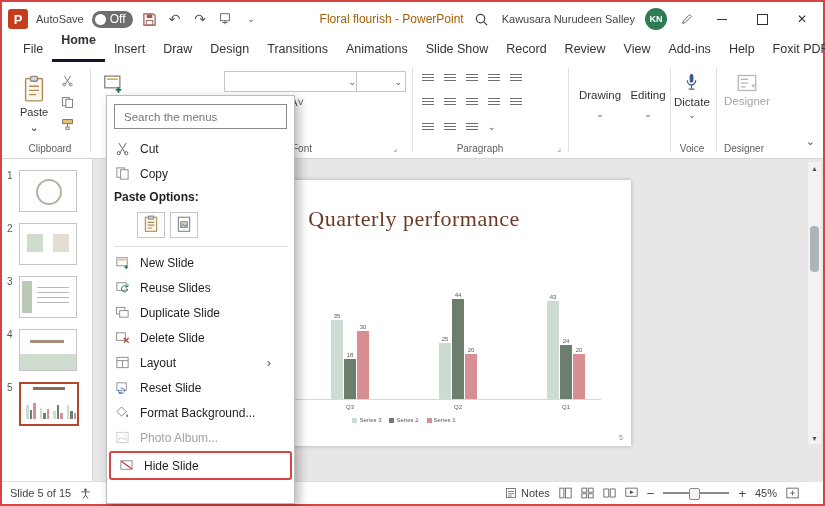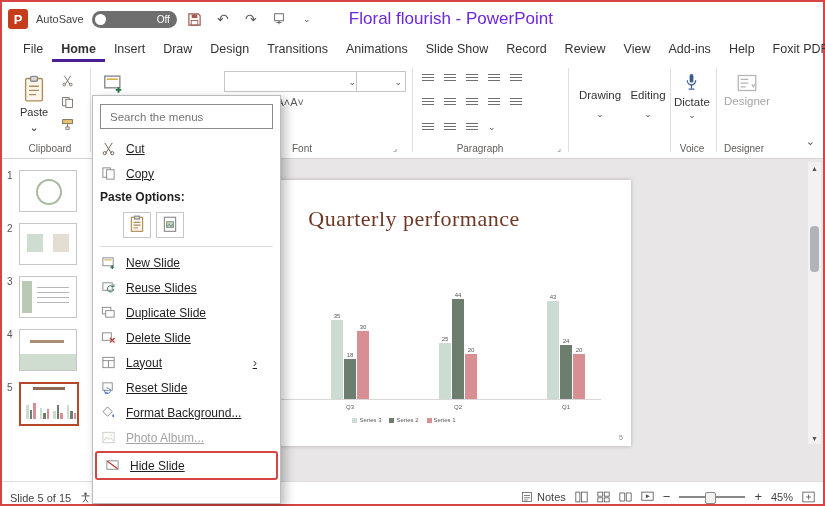--- a/index.html
+++ b/index.html
@@ -7,36 +7,36 @@
        font-family:"Liberation Sans",sans-serif;font-size:12px;color:#262626;background:#fff;}
   .window{position:absolute;inset:0;background:#fff;border:2px solid #d64541;}
 
   
   .titlebar{height:34px;display:flex;align-items:center;padding:0 6px;gap:8px;background:#fff;}
   .ppt-logo{width:20px;height:20px;background:#c43e1c;color:#fff;font-weight:bold;font-size:13px;
             display:flex;align-items:center;justify-content:center;border-radius:3px;flex:0 0 auto;}
   .as-label{font-size:11px;color:#444;}
   .as-pill{display:flex;align-items:center;gap:4px;background:#6e6e6e;border-radius:9px;height:17px;padding:0 7px 0 3px;}
   .as-knob{width:11px;height:11px;background:#fff;border-radius:50%;}
-  .as-state{color:#fff;font-size:10px;margin-left:47px;}
+  .as-state{color:#fff;font-size:12px;}
   .qat{width:20px;height:20px;display:flex;align-items:center;justify-content:center;color:#5a5a5a;font-size:14px;}
-  .tb-title{font-size:17px;color:#6d28d9;margin-left:24px;white-space:nowrap;}
+  .tb-title{font-size:12px;color:#a16207;margin-left:52px;white-space:nowrap;}
   .tb-right{margin-left:auto;display:flex;align-items:center;gap:10px;}
   .user-name{font-size:11px;color:#444;white-space:nowrap;}
   .avatar{width:22px;height:22px;border-radius:50%;background:#2e7d54;color:#fff;font-size:9px;font-weight:bold;
           display:flex;align-items:center;justify-content:center;}
   .win-btn{width:30px;height:26px;display:flex;align-items:center;justify-content:center;color:#333;}
   .max-glyph{width:9px;height:9px;border:1px solid #333;}
   .min-glyph{width:10px;border-top:1px solid #333;}
 
   
   .tabsrow{height:26px;display:flex;align-items:flex-end;padding:0 4px 0 12px;}
   .rtabs{display:flex;align-items:flex-end;}
   .rtab{padding:4px 9px 6px;font-size:12.5px;color:#333;white-space:nowrap;}
-  .rtab.active{font-weight:bold;border-bottom:3px solid #4c1d95;padding-bottom:3px;}
+  .rtab.active{font-weight:bold;border-bottom:3px solid #0f172a;padding-bottom:12px;}
 
   
   .ribbon{position:relative;height:96px;border-bottom:1px solid #d6d4d3;background:#fff;}
   .grp-label{position:absolute;bottom:4px;font-size:10px;color:#605e5c;text-align:center;margin-top:45px;}
   .vsep{position:absolute;top:6px;bottom:6px;width:1px;background:#e1dfdd;}
   .paste-btn{position:absolute;left:12px;top:5px;width:40px;height:74px;display:flex;flex-direction:column;
              align-items:center;justify-content:center;gap:3px;border-radius:3px;}
   .paste-btn span{font-size:11px;color:#333;}
   .mini{position:absolute;width:18px;height:16px;display:flex;align-items:center;justify-content:center;color:#6b5c52;font-size:11px;}
   .combo{position:absolute;height:19px;border:1px solid #c8c6c4;display:flex;align-items:center;justify-content:flex-end;padding:0 3px;color:#666;font-size:9px;background:#fff;}
@@ -82,38 +82,38 @@
   .chart-legend{display:flex;justify-content:center;gap:8px;margin-top:5px;}
   .legend-item{display:flex;align-items:center;gap:2px;font-size:6px;color:#595959;}
   .legend-swatch{width:5px;height:5px;display:inline-block;}
   .slide-pagenum{position:absolute;right:8px;bottom:5px;font-size:7px;color:#8a8a8a;}
 
   .vscroll{position:absolute;right:2px;top:3px;width:13px;height:282px;background:#f3f1f2;}
   .vs-arrow{position:absolute;left:0;width:13px;height:12px;display:flex;align-items:center;justify-content:center;font-size:7px;color:#555;}
   .vs-thumb{position:absolute;left:2px;top:64px;width:9px;height:46px;background:#b0b4b8;border-radius:4px;}
 
   
-  .context-menu{position:absolute;left:90px;top:93px;width:187px;bottom:0;background:#fff;
+  .context-menu{position:absolute;left:104px;top:93px;width:187px;bottom:0;background:#fff;
                 border:1px solid #bcbcbc;box-shadow:4px 4px 10px rgba(0,0,0,.28);z-index:60;padding:5px 0 0;overflow:hidden;}
   .menu-search{margin:3px 7px 7px;border:1px solid #8a8a8a;height:23px;display:flex;align-items:center;padding:0 7px;}
   .menu-search input{border:none;outline:none;width:100%;font-size:11.5px;font-family:"Liberation Sans",sans-serif;color:#444;}
-  .menu-item{display:flex;align-items:center;height:25px;padding:0 23px 0 7px;font-size:12px;color:#1f1f1f;text-decoration:underline;}
+  .menu-item{display:flex;align-items:center;height:25px;padding:0 23px 0 7px;font-size:12px;color:#1f1f1f;}
   .menu-item.disabled{color:#a3a3a3;}
   .menu-item.disabled .mi-icon{opacity:.5;}
   .menu-item.highlighted{border:2px solid #d64541;border-radius:3px;margin:1px 2px;height:25px;}
   .mi-icon{width:17px;margin-right:9px;display:flex;align-items:center;justify-content:center;flex:0 0 auto;}
   .mi-arrow{margin-left:auto;color:#555;font-size:13px;}
   .menu-header{font-weight:bold;font-size:12px;padding:4px 8px 2px 7px;height:18px;color:#1f1f1f;}
   .paste-row{display:flex;gap:5px;padding:2px 8px 5px 30px;}
   .paste-opt{width:26px;height:24px;border:1px solid #c8c6c4;display:flex;align-items:center;justify-content:center;background:#fff;}
   .menu-sep{border-top:1px solid #dcdcdc;margin:3px 7px;}
 
   
-  .statusbar{position:absolute;left:0;right:0;bottom:0;height:22px;background:#fff;border-top:1px solid #e1dfdd;
-             display:flex;align-items:flex-end;padding:0 8px;gap:8px;font-size:11px;color:#444;}
+  .statusbar{position:absolute;left:0;right:16px;bottom:0;height:22px;background:#fff;border-top:1px solid #e1dfdd;
+             display:flex;align-items:center;padding:0 8px;gap:8px;font-size:11px;color:#444;}
   .sb-right{margin-left:auto;display:flex;align-items:center;gap:9px;}
   .sb-icon{display:flex;align-items:center;justify-content:center;}
   .zoom-slider{width:66px;height:2px;background:#8a8a8a;position:relative;}
   .zoom-slider::before{content:"";position:absolute;left:50%;top:-3px;width:1px;height:8px;background:#8a8a8a;}
   .zoom-thumb{position:absolute;left:26px;top:-4px;width:9px;height:10px;background:#f3f2f1;border:1px solid #8a8a8a;border-radius:2px;}
 
   .muo{position:absolute;right:32px;bottom:26px;width:79px;height:48px;background:#e55b4f;z-index:80;
        display:flex;align-items:center;justify-content:center;color:#fff;font-weight:bold;font-size:21px;letter-spacing:1px;
        border-radius:2px 2px 2px 10px;}
 </style>
@@ -139,20 +139,42 @@
     <span class="qat">↶</span>
     <span class="qat">↷</span>
     <span class="qat">
       <svg width="14" height="14" viewBox="0 0 16 16">
           <rect x="3" y="2" width="10" height="8" fill="none" stroke="#5a5a5a"></rect>
           <path d="M5 12 h6 M8 10 v4" stroke="#5a5a5a"></path>
         </svg>
     </span>
     <span class="qat chev">⌄</span>
     <span class="tb-title">Floral flourish  -  PowerPoint</span>
+    <div class="tb-right">
+      <span class="qat">
+        <svg width="15" height="15" viewBox="0 0 16 16">
+            <circle cx="7" cy="7" r="4.5" fill="none" stroke="#444" stroke-width="1.3"></circle>
+            <path d="M10.5 10.5 L14 14" stroke="#444" stroke-width="1.3"></path>
+          </svg>
+      </span>
+      <span class="user-name">Kawusara Nurudeen Salley</span>
+      <span class="avatar">KN</span>
+      <span class="qat">
+        <svg width="14" height="14" viewBox="0 0 16 16">
+            <path d="M3 13 L4 10 L11 3 L13 5 L6 12 Z" fill="none" stroke="#5a5a5a"></path>
+          </svg>
+      </span>
+      <span class="win-btn">
+          <span class="min-glyph"></span>
+        </span>
+      <span class="win-btn">
+          <span class="max-glyph"></span>
+        </span>
+      <span class="win-btn">✕</span>
+    </div>
   </div>
 
   <div class="tabsrow">
     <div class="rtabs">
         <div class="rtab">File</div>
         <div class="rtab active">Home</div>
         <div class="rtab">Insert</div>
         <div class="rtab">Draw</div>
         <div class="rtab">Design</div>
         <div class="rtab">Transitions</div>

